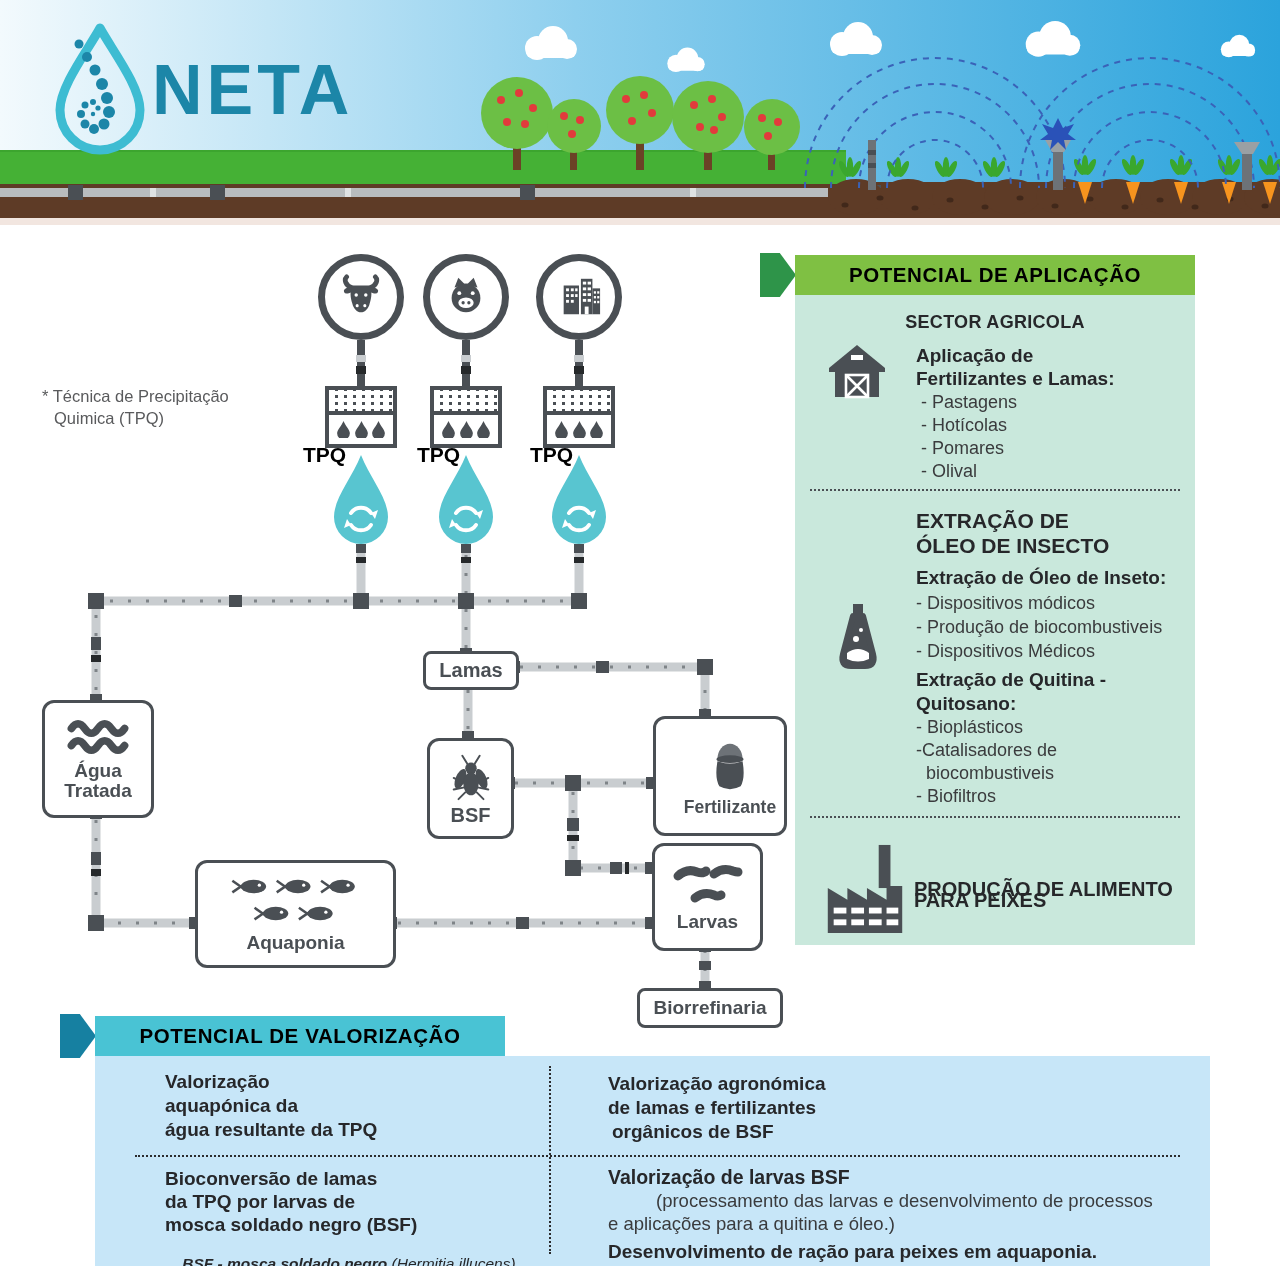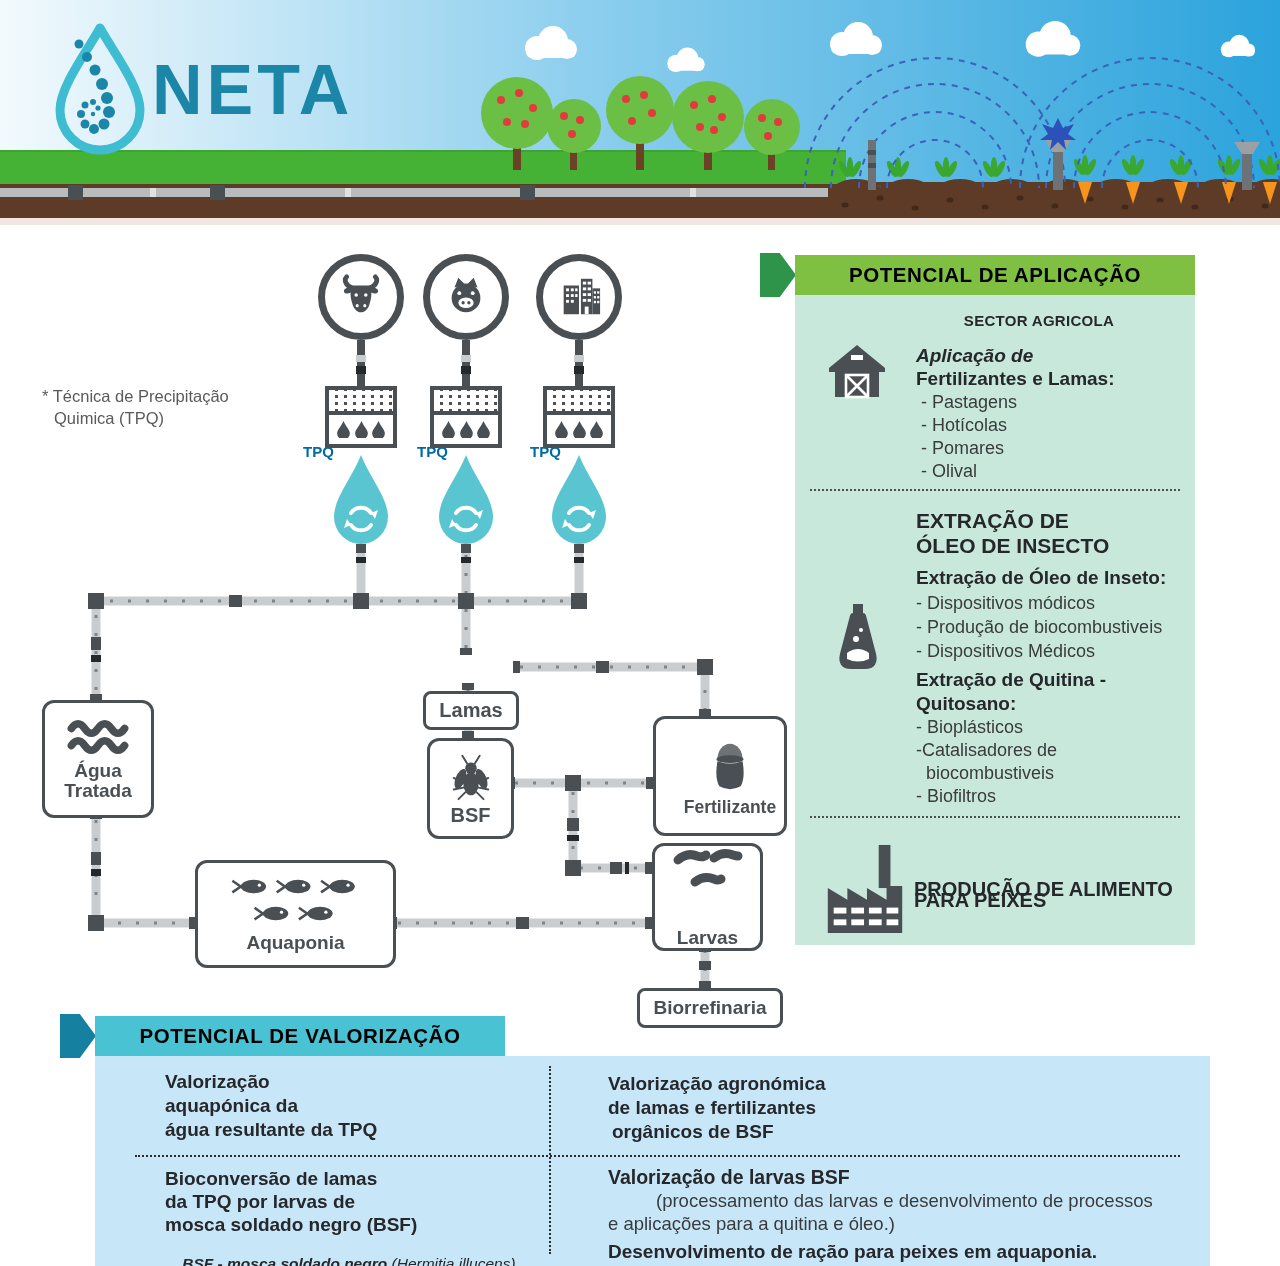--- a/index.html
+++ b/index.html
@@ -16,21 +16,21 @@
         color:#4A4F54;font-weight:bold;z-index:4;text-align:center;}
   .node .lbl{line-height:1.05;}
   .src-circle{position:absolute;width:72px;height:72px;border:7px solid #4A4F54;border-radius:50%;
         background:#fff;display:flex;align-items:center;justify-content:center;z-index:4;}
   .tpq-box{position:absolute;width:64px;height:54px;border:4px solid #4A4F54;background:#fff;
         display:flex;flex-direction:column;z-index:4;}
   .tpq-dots{height:21px;border-bottom:4px solid #4A4F54;margin:0;
         background-image:radial-gradient(circle,#4A4F54 1.5px,transparent 1.7px);
         background-size:9px 7px;background-position:3px 3px;}
   .tpq-drops{flex:1;display:flex;align-items:center;justify-content:space-evenly;padding:0 4px;}
-  .tpq-label{position:absolute;font-weight:bold;font-size:15px;color:#0369a1;z-index:5;}
+  .tpq-label{position:absolute;font-weight:bold;font-size:21px;color:#000000;z-index:5;}
   .panel{position:absolute;z-index:2;}
   .panel-header{position:absolute;display:flex;align-items:center;justify-content:center;
         color:#000000;font-weight:bold;font-size:20.5px;letter-spacing:.6px;z-index:5;}
   .ribbon{position:absolute;clip-path:polygon(0 0,55% 0,100% 50%,55% 100%,0 100%);z-index:5;}
   .sep{position:absolute;border-top:2.6px dotted #4A4F54;z-index:6;}
   .vsep{position:absolute;border-left:2.6px dotted #2B2C2E;z-index:6;}
   .hsep{position:absolute;border-top:2.6px dotted #2B2C2E;z-index:6;}
 </style>
 </head>
 <body>
@@ -455,21 +455,21 @@
     </div>
   </div>
 
   <div class="tpq-label" style="left:303px;top:443px;">TPQ</div>
   <div class="tpq-label" style="left:417px;top:443px;">TPQ</div>
   <div class="tpq-label" style="left:530px;top:443px;">TPQ</div>
 
   <div class="tl gray" style="left:42px;top:386px;font-size:16.5px;">* Técnica de Precipitação</div>
   <div class="tl gray" style="left:54px;top:408px;font-size:16.5px;">Quimica (TPQ)</div>
 
-  <div class="node" style="left:423px;top:651px;width:90px;height:33px;border-radius:8px;margin-top:40px;">
+  <div class="node" style="left:423px;top:651px;width:90px;height:33px;border-radius:8px;">
     <div class="lbl" style="font-size:20px;">Lamas</div>
   </div>
 
   <div class="node" style="left:42px;top:700px;width:106px;height:112px;">
     <svg width="66" height="38" viewBox="0 0 66 40">
       <g stroke="#4A4F54" stroke-width="8" fill="none" stroke-linecap="round">
         <path d="M5 11 q7 -10 14 0 t14 0 t14 0 t14 0"></path>
         <path d="M5 29 q7 -10 14 0 t14 0 t14 0 t14 0"></path>
       </g>
     </svg>
@@ -501,21 +501,21 @@
 
   <div class="node" style="left:653px;top:716px;width:108px;height:114px;padding-left:20px;">
     <svg width="52" height="58" viewBox="0 0 52 60">
       <path d="M13 24 a13 16 0 0 1 26 0 Z" fill="#6D7277"></path>
       <ellipse cx="26" cy="24" rx="14" ry="4" fill="#4A4F54"></ellipse>
       <path d="M13 26 q-3 18 2 26 q11 6 22 0 q5 -8 2 -26 q-13 5 -26 0 Z" fill="#4A4F54"></path>
     </svg>
     <div class="lbl" style="font-size:17.5px;margin-top:4px;">Fertilizante</div>
   </div>
 
-  <div class="node" style="left:652px;top:843px;width:105px;height:102px;justify-content:space-between;">
+  <div class="node" style="left:652px;top:843px;width:105px;height:102px;">
     <svg width="72" height="46" viewBox="0 0 72 46">
       <g stroke="#4A4F54" stroke-width="9" fill="none" stroke-linecap="round">
         <path d="M6 14 q9 -8 19 -4 q6 2 9 -1"></path>
         <path d="M42 12 q9 -7 19 -3 q3 1 5 1"></path>
         <path d="M23 36 q9 -7 19 -3 q4 2 7 0"></path>
       </g>
     </svg>
     <div class="lbl" style="font-size:19px;margin-top:4px;">Larvas</div>
   </div>
 
@@ -543,31 +543,31 @@
   <div class="node" style="left:637px;top:988px;width:140px;height:34px;border-radius:8px;">
     <div class="lbl" style="font-size:19px;">Biorrefinaria</div>
   </div>
 
   <div class="ribbon" style="left:760px;top:253px;width:36px;height:44px;background:#2E9449;"></div>
   <div class="panel-header" style="left:795px;top:255px;width:400px;height:40px;background:#7FC043;">
     <span>POTENCIAL DE APLICAÇÃO</span>
   </div>
   <div class="panel" style="left:795px;top:295px;width:400px;height:650px;background:#C9E8DC;"></div>
 
-  <div class="tl b dark" style="left:795px;top:312px;width:400px;text-align:center;font-size:15px;letter-spacing:.3px;padding-left:44px;">SECTOR AGRICOLA</div>
+  <div class="tl b dark" style="left:795px;top:312px;width:400px;text-align:center;font-size:18px;letter-spacing:.3px;">SECTOR AGRICOLA</div>
 
   <svg class="tl" style="left:826px;top:338px;" width="62" height="62" viewBox="0 0 62 62">
     <path d="M3 30 L31 7 L59 30 L59 34 L3 34 Z" fill="#4A4F54"></path>
     <rect x="9" y="33" width="44" height="26" fill="#4A4F54"></rect>
     <rect x="25" y="17" width="12" height="5" fill="#fff"></rect>
     <rect x="20" y="37" width="22" height="22" fill="none" stroke="#fff" stroke-width="2.6"></rect>
     <path d="M20 37 L42 59 M42 37 L20 59" stroke="#fff" stroke-width="2.6"></path>
   </svg>
 
-  <div class="tl b dark" style="left:916px;top:344px;font-size:19px;font-style:italic;">Aplicação de</div>
+  <div class="tl b dark" style="left:916px;top:344px;font-size:19px;">Aplicação de</div>
   <div class="tl b dark" style="left:916px;top:367px;font-size:19px;">Fertilizantes e Lamas:</div>
   <div class="tl" style="left:921px;top:392px;font-size:18px;">- Pastagens</div>
   <div class="tl" style="left:921px;top:415px;font-size:18px;">- Hotícolas</div>
   <div class="tl" style="left:921px;top:438px;font-size:18px;">- Pomares</div>
   <div class="tl" style="left:921px;top:461px;font-size:18px;">- Olival</div>
 
   <div class="sep" style="left:810px;top:489px;width:370px;"></div>
 
   <div class="tl b dark" style="left:916px;top:508px;font-size:21px;">EXTRAÇÃO DE</div>
   <div class="tl b dark" style="left:916px;top:533px;font-size:21px;">ÓLEO DE INSECTO</div>

